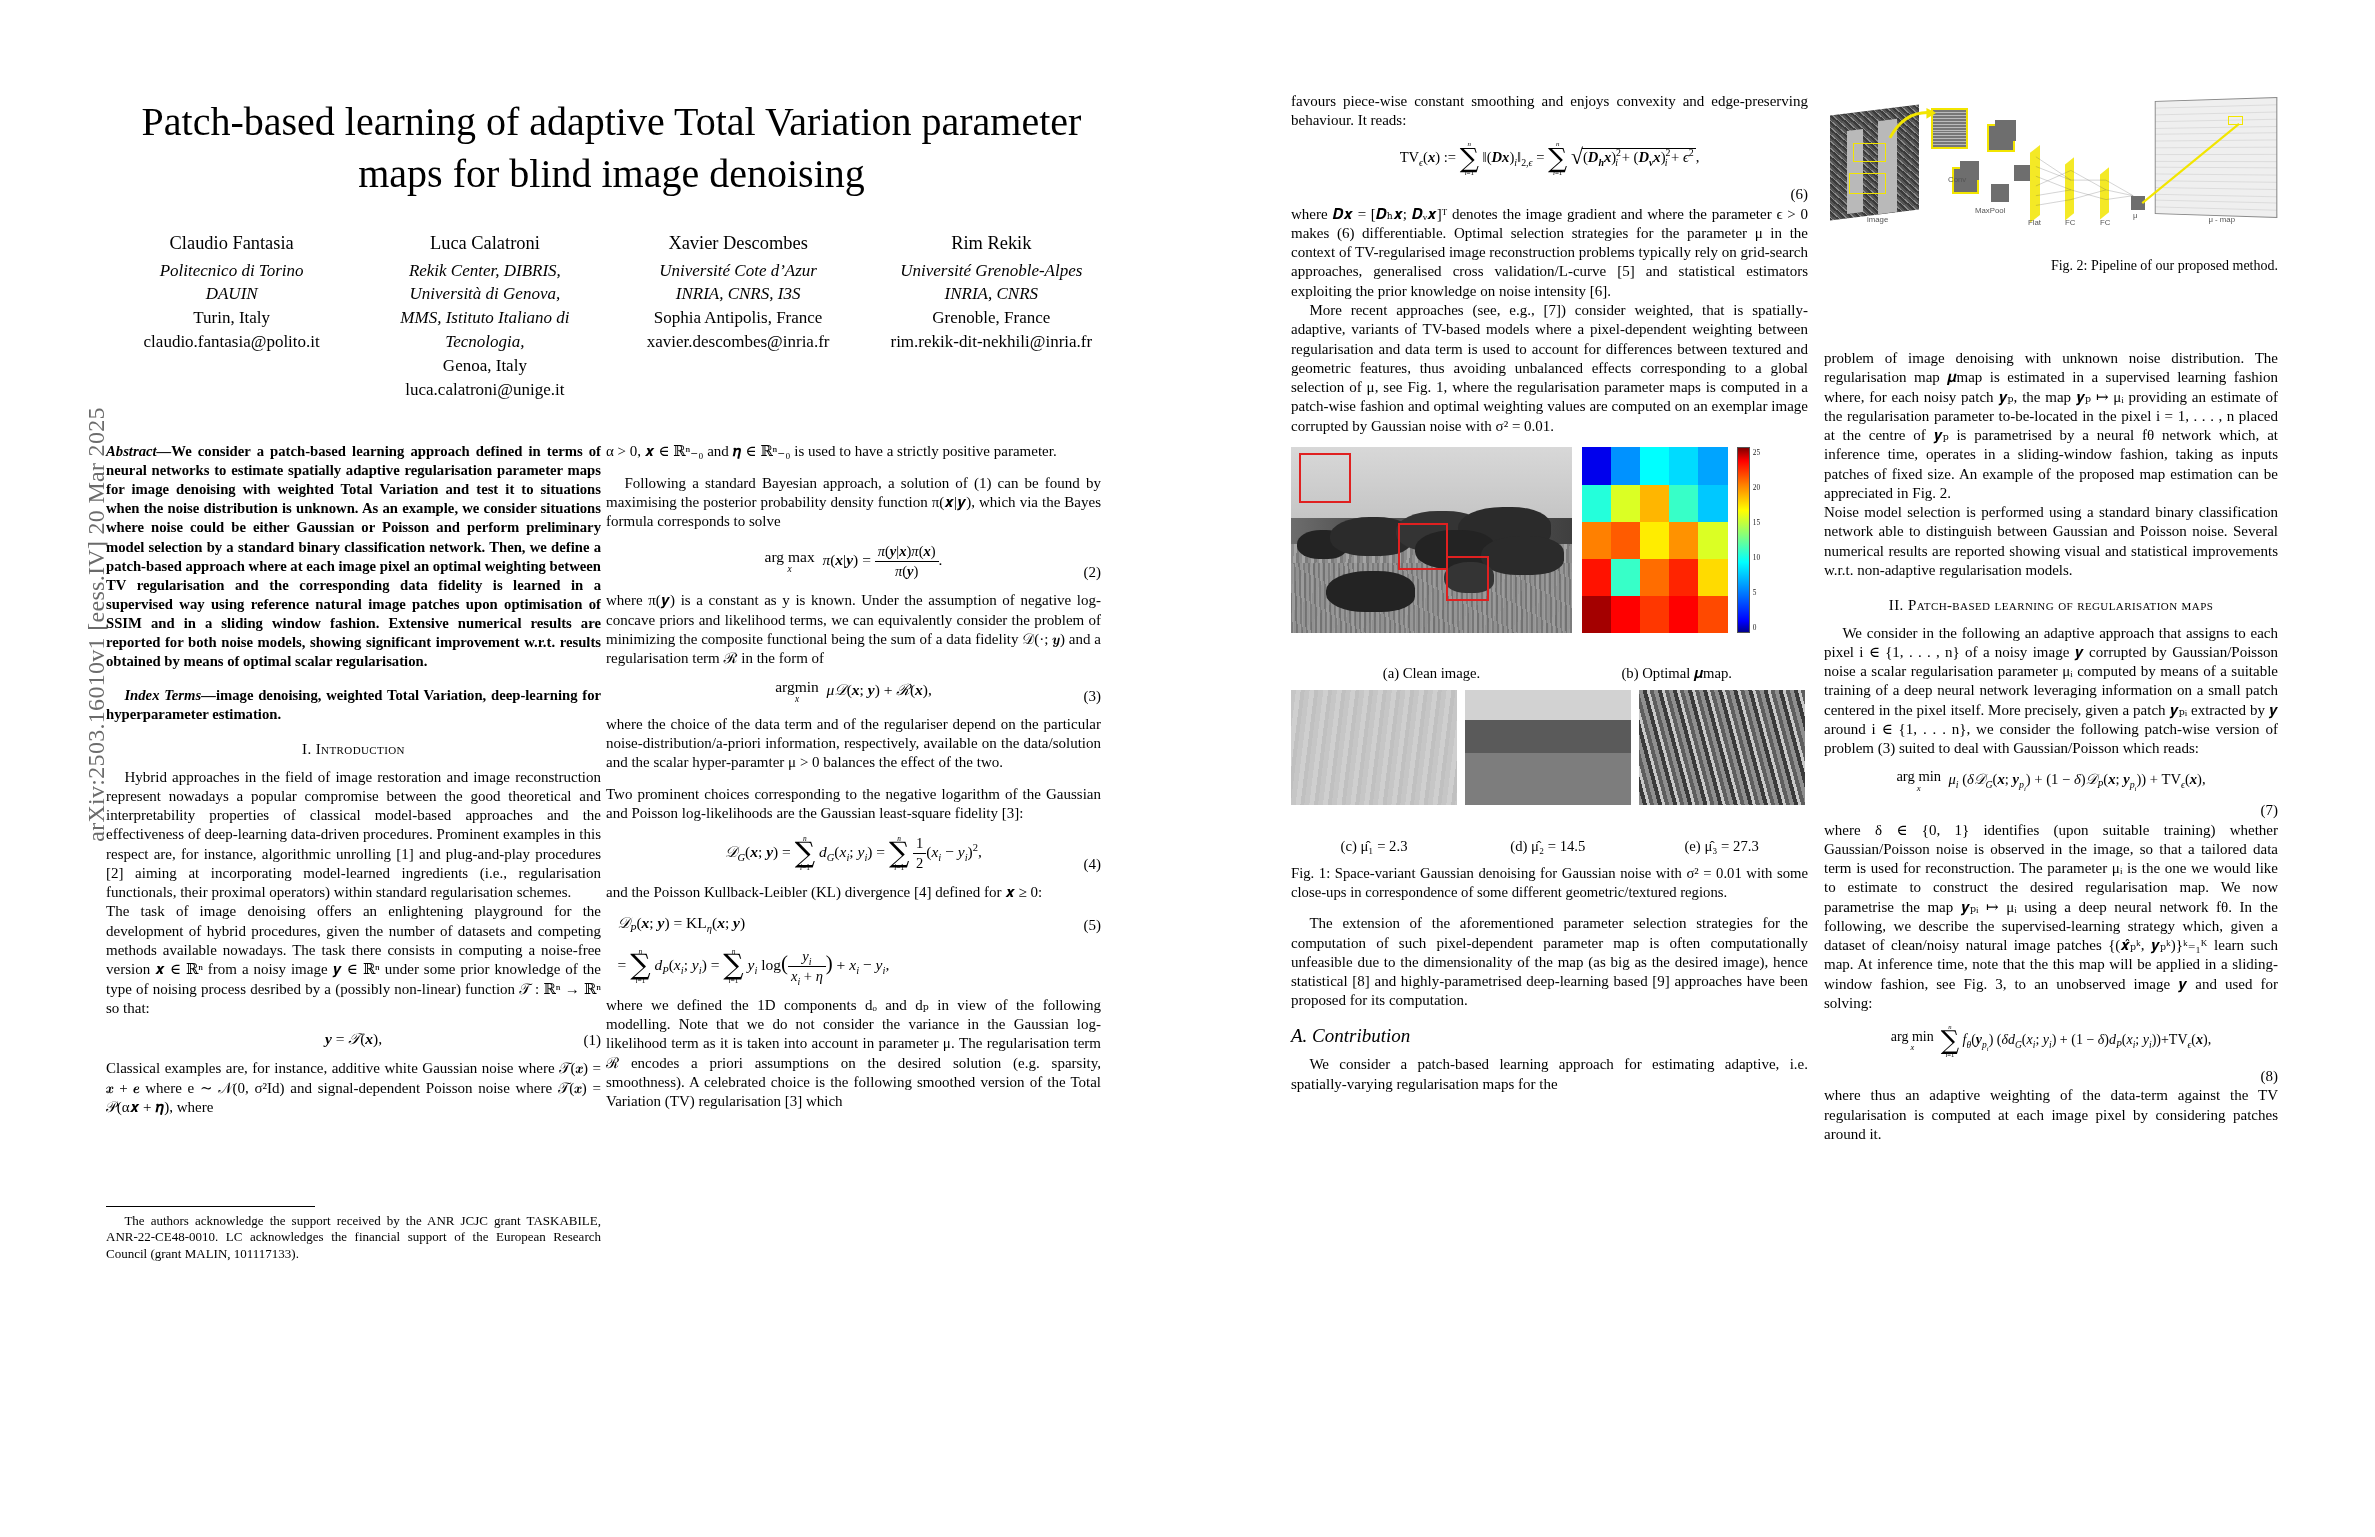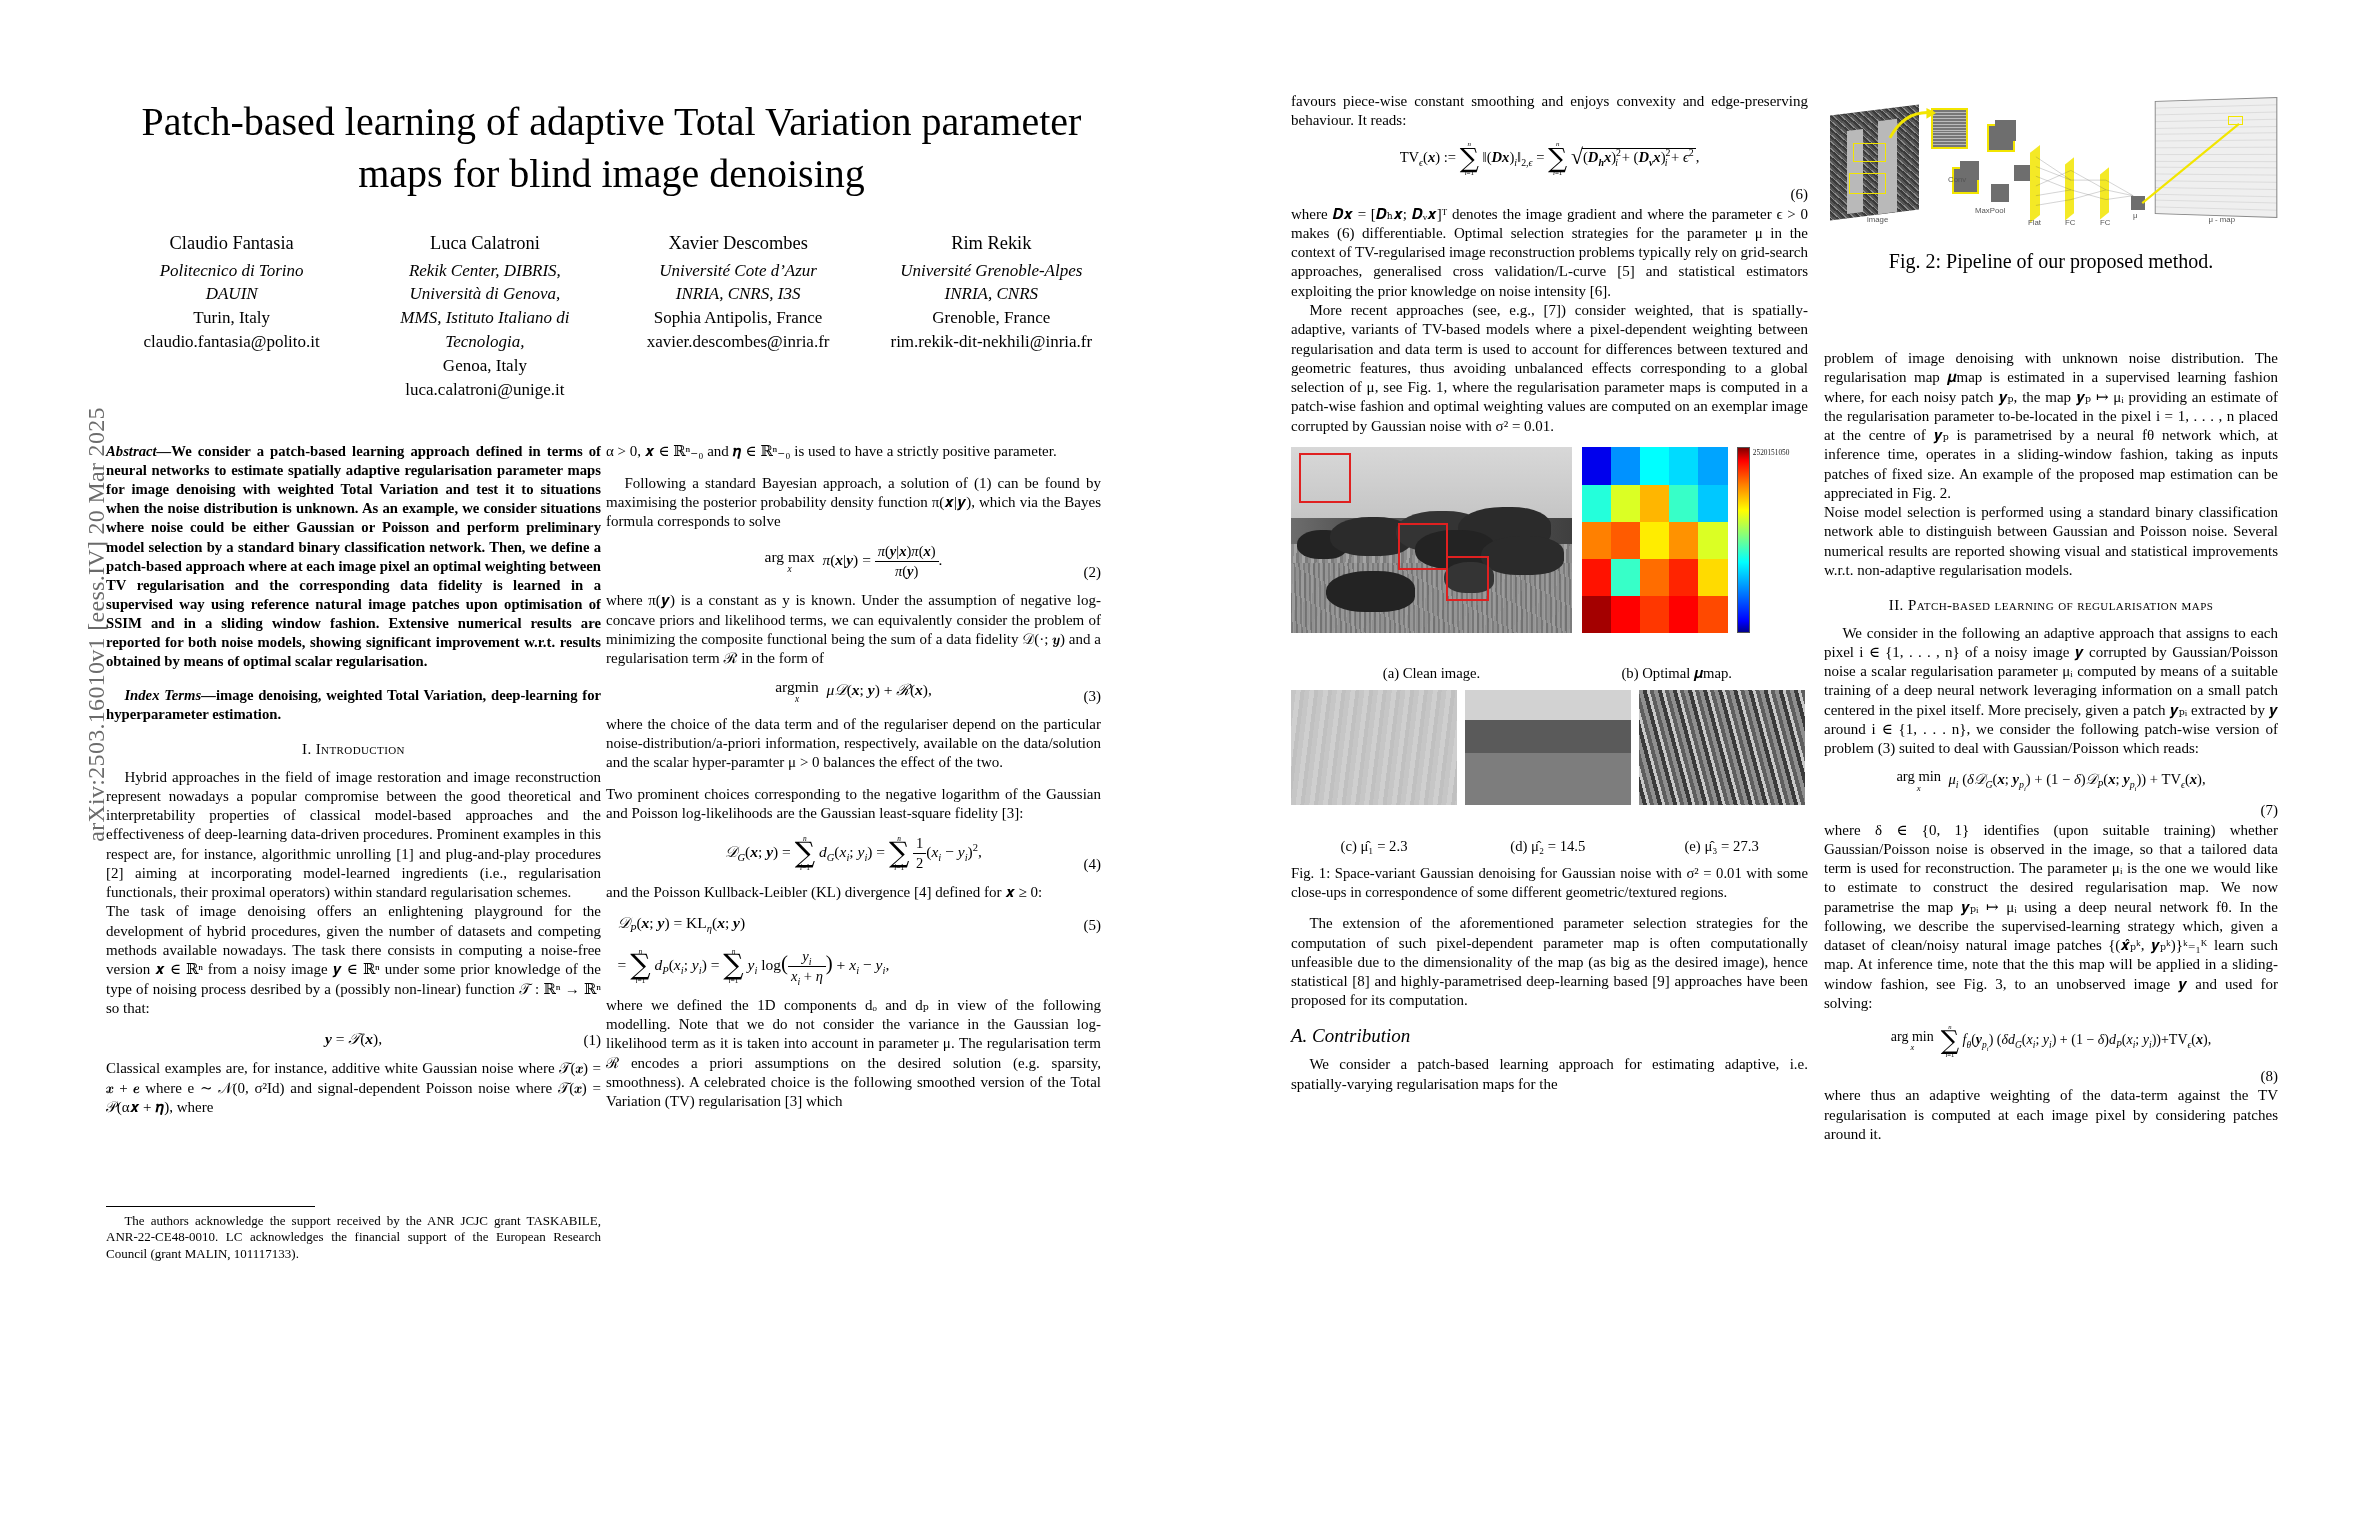--- a/index.html
+++ b/index.html
@@ -103,21 +103,21 @@
 
   #heatmap{width:146px;height:186px;display:grid;
     grid-template-columns:repeat(5,1fr);grid-template-rows:repeat(5,1fr);}
   #heatmap div{width:100%;height:100%;}
   #colorbar-wrap{display:flex;align-items:stretch;gap:2.9px;height:186px;}
   #colorbar{width:12.6px;height:100%;
     background:linear-gradient(to top,
       #00008f 0%, #0000ff 6%, #0080ff 22%, #00ffff 38%,
       #80ff80 52%, #ffff00 66%, #ff8000 80%, #ff0000 93%, #800000 100%);
     border:1px solid #555;box-sizing:border-box;}
-  #cb-ticks{display:flex;flex-direction:row;justify-content:space-between;
+  #cb-ticks{display:flex;flex-direction:column;justify-content:space-between;
     font-size:7.3px;color:#222;padding:1px 0;}
 
   #fig1-row2{display:flex;gap:7.8px;margin-top:6.8px;}
   .closeup{width:166px;height:115px;}
   #cu1{background:repeating-linear-gradient(97deg,#c6c6c6 0 4.9px,#cfcfcf 4.9px 9.7px,#c0c0c0 9.7px 13.6px);}
   #cu2{background:linear-gradient(180deg,#d2d2d2 0 26%,#5a5a5a 26% 55%,#7d7d7d 55% 100%);}
   #cu3{background:repeating-linear-gradient(75deg,#8f8f8f 0 3.9px,#3a3a3a 3.9px 7.8px,#c9c9c9 7.8px 10.7px,#5e5e5e 10.7px 14.6px);}
   #fig1-subcaps{display:flex;gap:7.8px;margin-top:5.8px;}
   #fig1-subcaps div{width:166px;}
   #fig1-caps-ab{display:flex;gap:9.7px;margin-top:4.9px;}
@@ -130,21 +130,21 @@
   .f2-tower{position:absolute;background:#b9b9b9;}
   .f2-ylinebox{position:absolute;border:1.5px solid #f2e500;box-sizing:border-box;}
   .f2-patch{position:absolute;background:#6e6e6e;outline:2.4px solid #f2e500;}
   .f2-plain{position:absolute;background:#6e6e6e;}
   .f2-bar{position:absolute;background:#f2e500;}
   .f2-lab{position:absolute;font-size:7.8px;color:#555;font-family:"Liberation Sans",sans-serif;}
   .f2-map{position:absolute;right:1.9px;top:39px;width:122px;height:115px;
     background:repeating-linear-gradient(0deg,#efefef 0 5.8px,#dcdcdc 5.8px 6.8px),
                repeating-linear-gradient(90deg,#f5f5f5 0 13.6px,#e2e2e2 13.6px 14.6px);
     border:1px solid #888;transform:perspective(291px) rotateY(-9deg);}
-  #fig2-cap{text-align:center;font-size:20px;margin-top:17px;}
+  #fig2-cap{text-align:right;font-size:14px;margin-top:25px;}
 </style>
 </head>
 <body>
 
 <div class="page">
 
   <div id="arxiv-stamp">arXiv:2503.16010v1  [eess.IV]  20 Mar 2025</div>
 
   <div id="title-block">
     <div id="paper-title">Patch-based learning of adaptive Total Variation parameter maps for blind image denoising</div>

